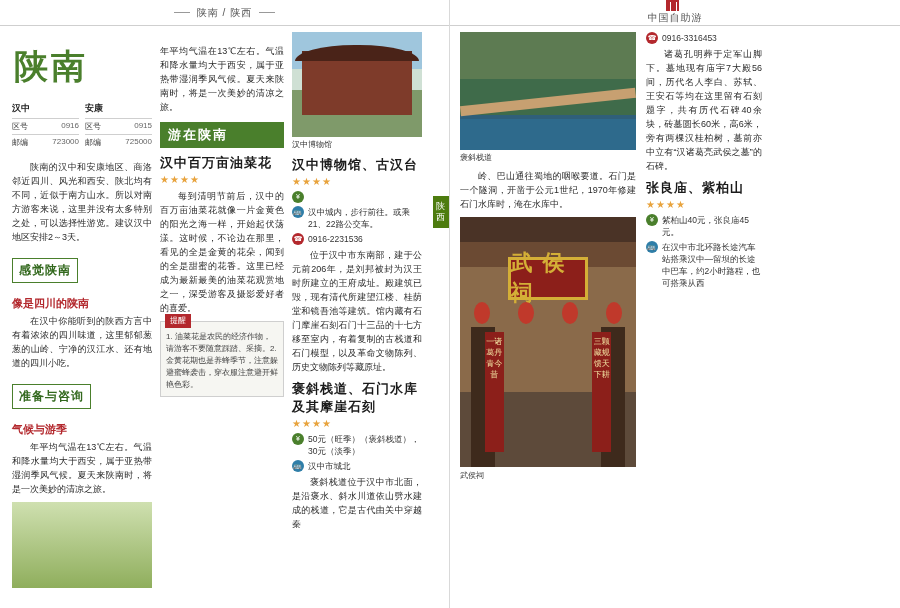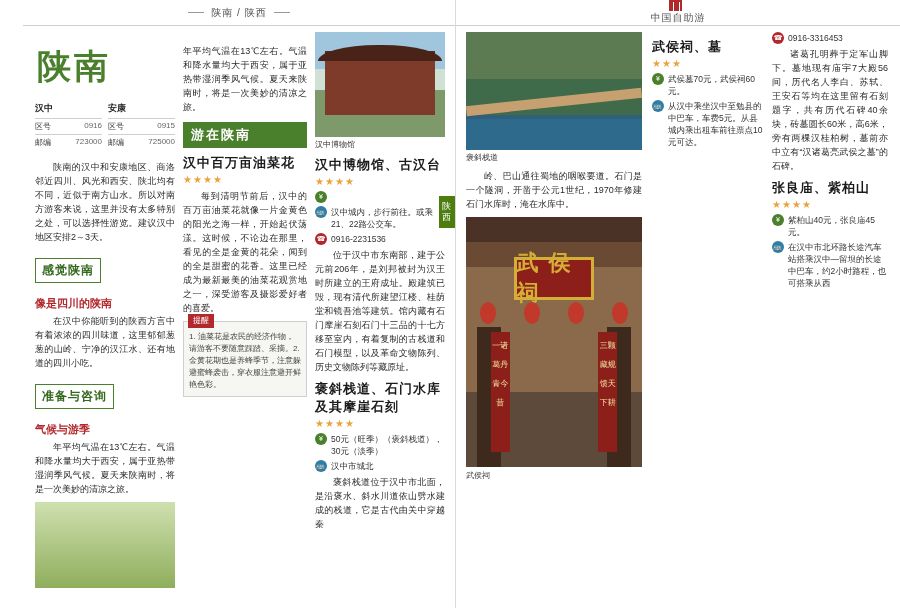--- a/index.html
+++ b/index.html
@@ -6,21 +6,21 @@
   html, body { margin:0; padding:0; }
   body {
     width:900px; height:608px;
     font-family:"Liberation Sans", sans-serif;
     background:#ffffff;
     color:#231f20;
     overflow:hidden;
   }
   .spread { display:flex; width:900px; height:608px; position:relative; }
   .page { position:relative; height:608px; background:#fff; }
-  .page-left { width:450px; border-right:1px solid #d9d9d9;margin-left:23px; }
+  .page-left { width:450px; border-right:1px solid #d9d9d9; }
   .page-right { width:450px; }
 
   
   .runhead {
     height:26px; display:flex; align-items:center; justify-content:center;
     font-size:10px; color:#555; letter-spacing:1px;
     border-bottom:1px solid #cfcfcf;
     position:relative;
   }
   .runhead .rule-l, .runhead .rule-r {
@@ -143,21 +143,21 @@
     font-family:"DejaVu Serif", serif;
   }
   .gate .lanterns { position:absolute; left:0; right:0; top:34%; display:flex; justify-content:space-around; }
   .gate .lantern { width:16px; height:22px; background:#c0392b; border-radius:50%; }
   .gate .pillar {
     position:absolute; bottom:0; width:14%; height:56%; background:#3e2a1c;
   }
   .gate .p1 { left:6%; } .gate .p2 { right:6%; }
   .gate .couplet {
     position:absolute; bottom:6%; width:11%; height:48%; background:#8c1f1a;
-    color:#f0e0a0; font-size:8px; line-height:19px; text-align:center; padding-top:4px;
+    color:#f0e0a0; font-size:8px; line-height:11px; text-align:center; padding-top:4px;
   }
   .gate .c1 { left:14%; } .gate .c2 { right:14%; }
 
   
   .cols-right { display:flex; padding:6px 12px 8px 10px; height:582px; }
   .rcol1 { width:186px; padding-right:10px; }
   .rcol2 { width:120px; padding-right:8px; }
   .rcol3 { width:116px; }
 
   
@@ -301,32 +301,20 @@
             <span class="lantern"></span>
           </div>
           <div class="pillar p1"></div>
           <div class="pillar p2"></div>
           <div class="couplet c1">一诸葛丹青今昔</div>
           <div class="couplet c2">三颗藏规馈天下耕</div>
         </div>
         <div class="footcap">武侯祠</div>
       </div>
 
-      <div class="col rcol2">
-        <div class="poi-title">武侯祠、墓</div>
-        <div class="stars">★★★</div>
-        <div class="info-line">
-          <span class="ic">¥</span>
-          <span>武侯墓70元，武侯祠60元。</span>
-        </div>
-        <div class="info-line">
-          <span class="ic ic-blue">🚌</span>
-          <span>从汉中乘坐汉中至勉县的中巴车，车费5元。从县城内乘出租车前往票点10元可达。</span>
-        </div>
-      </div>
 
       <div class="col rcol3">
         <div class="info-line">
           <span class="ic ic-red">☎</span>
           <span>0916-3316453</span>
         </div>
         <p class="body">诸葛孔明葬于定军山脚下。墓地现有庙宇7大殿56间，历代名人李白、苏轼、王安石等均在这里留有石刻题字，共有历代石碑40余块，砖墓圆长60米，高6米，旁有两棵汉桂柏树，墓前亦中立有“汉诸葛亮武侯之墓”的石碑。</p>
 
         <div class="poi-title">张良庙、紫柏山</div>
         <div class="stars">★★★★</div>

